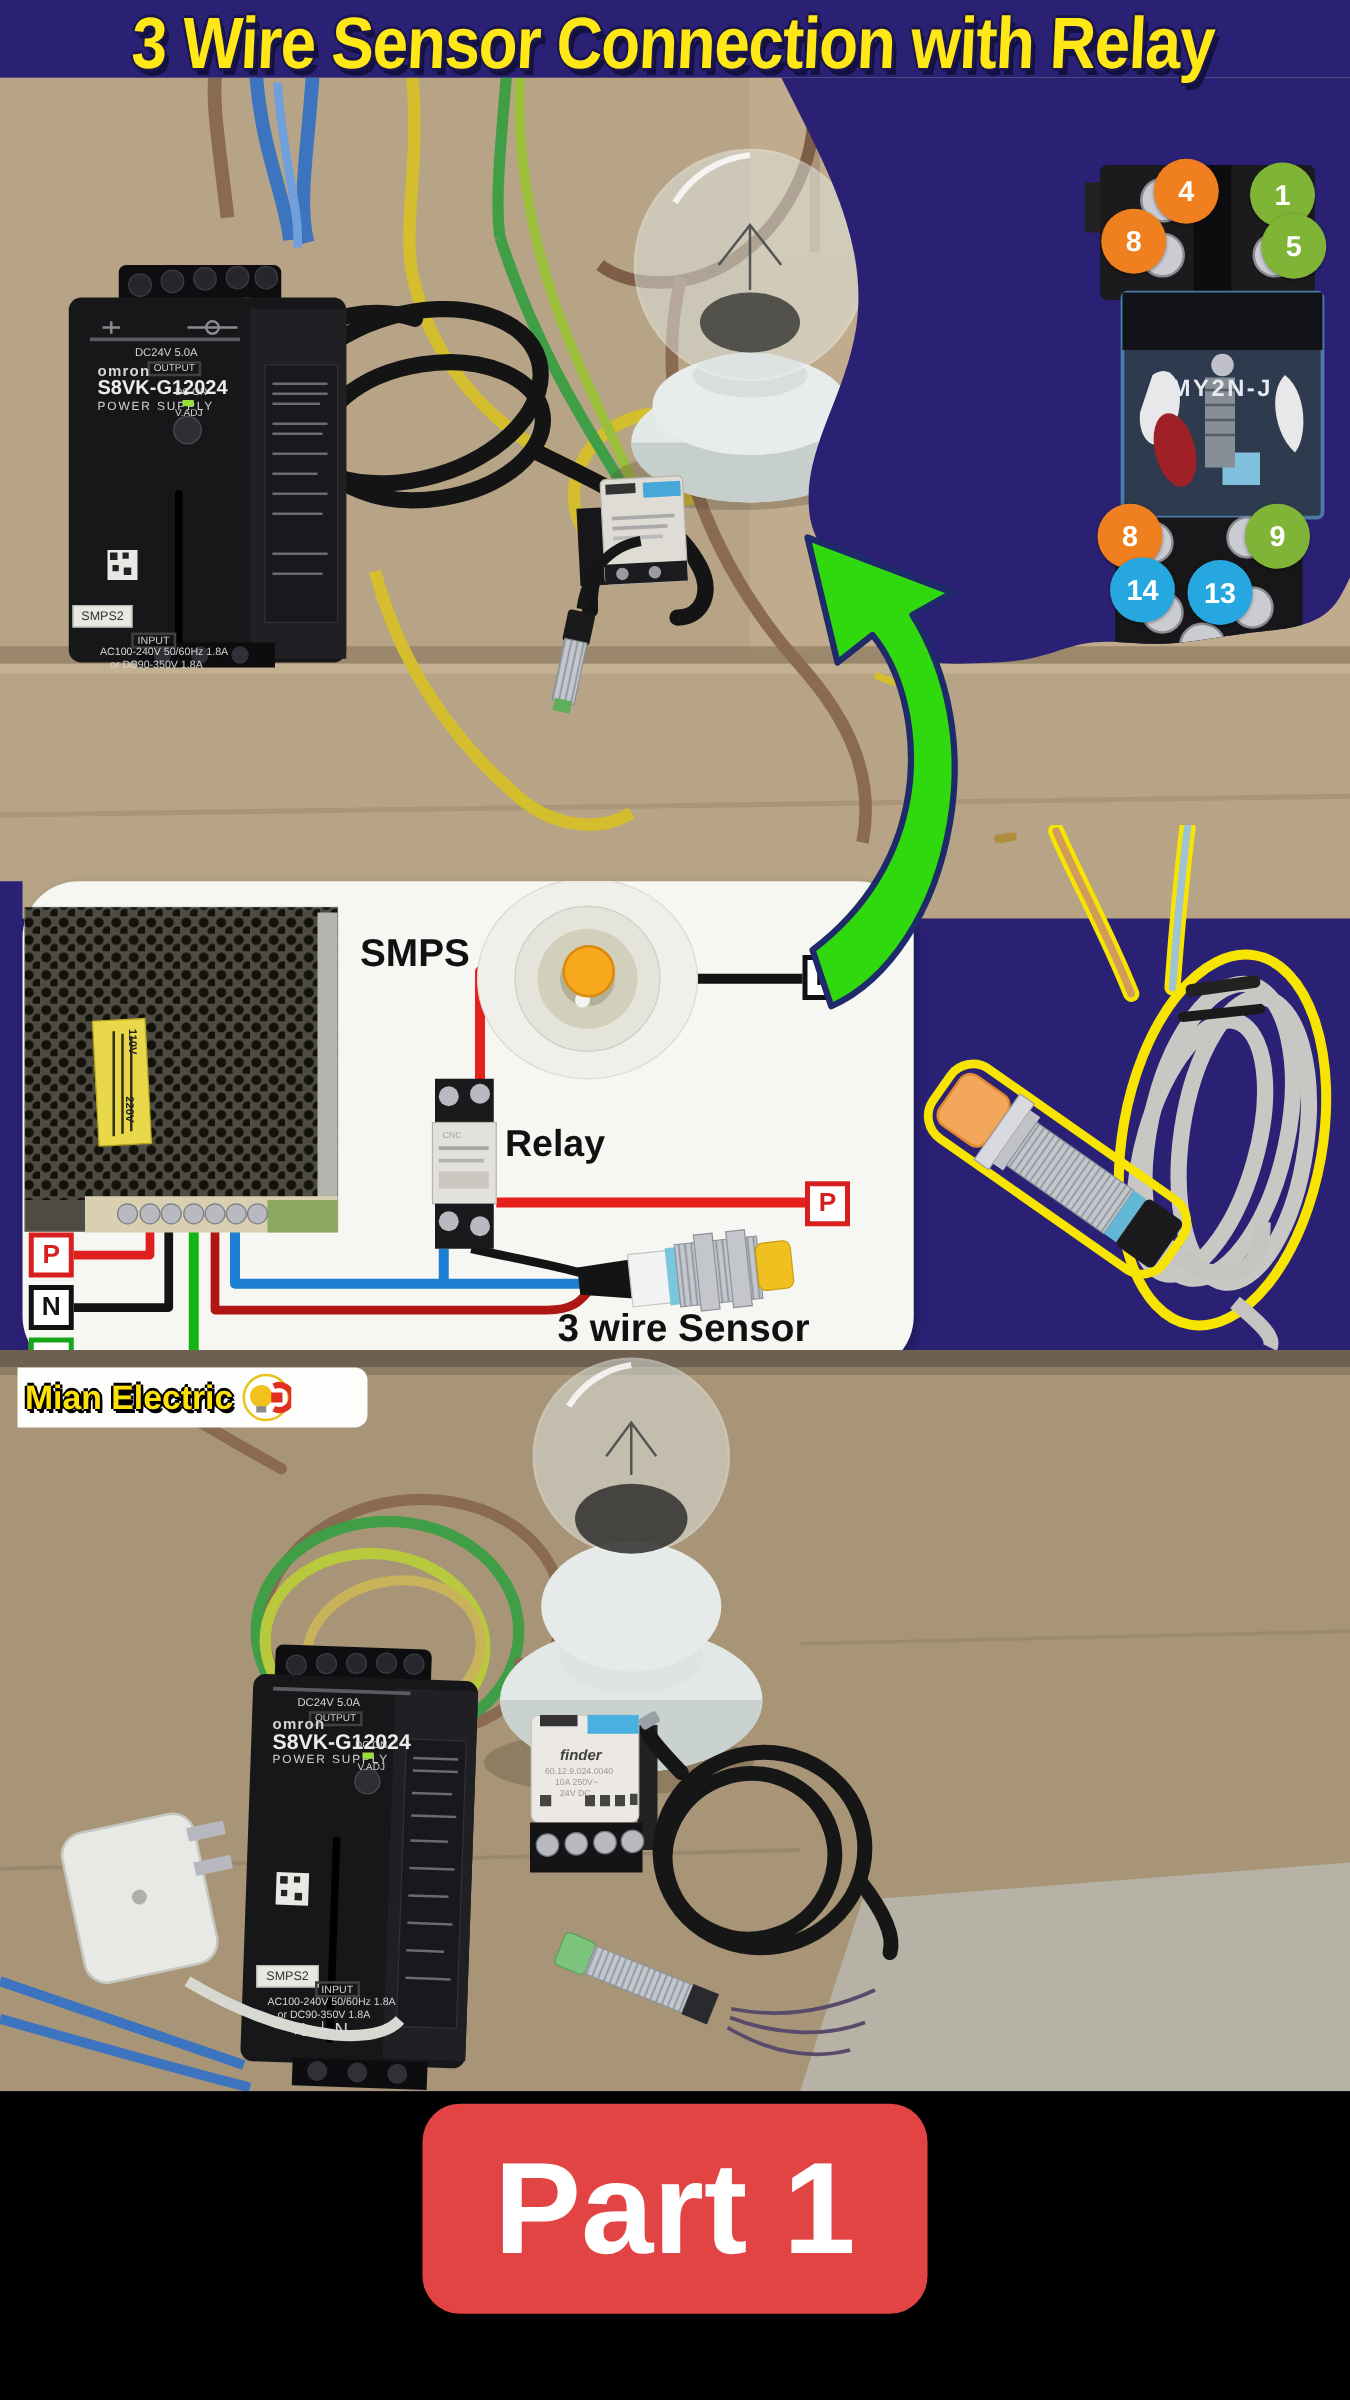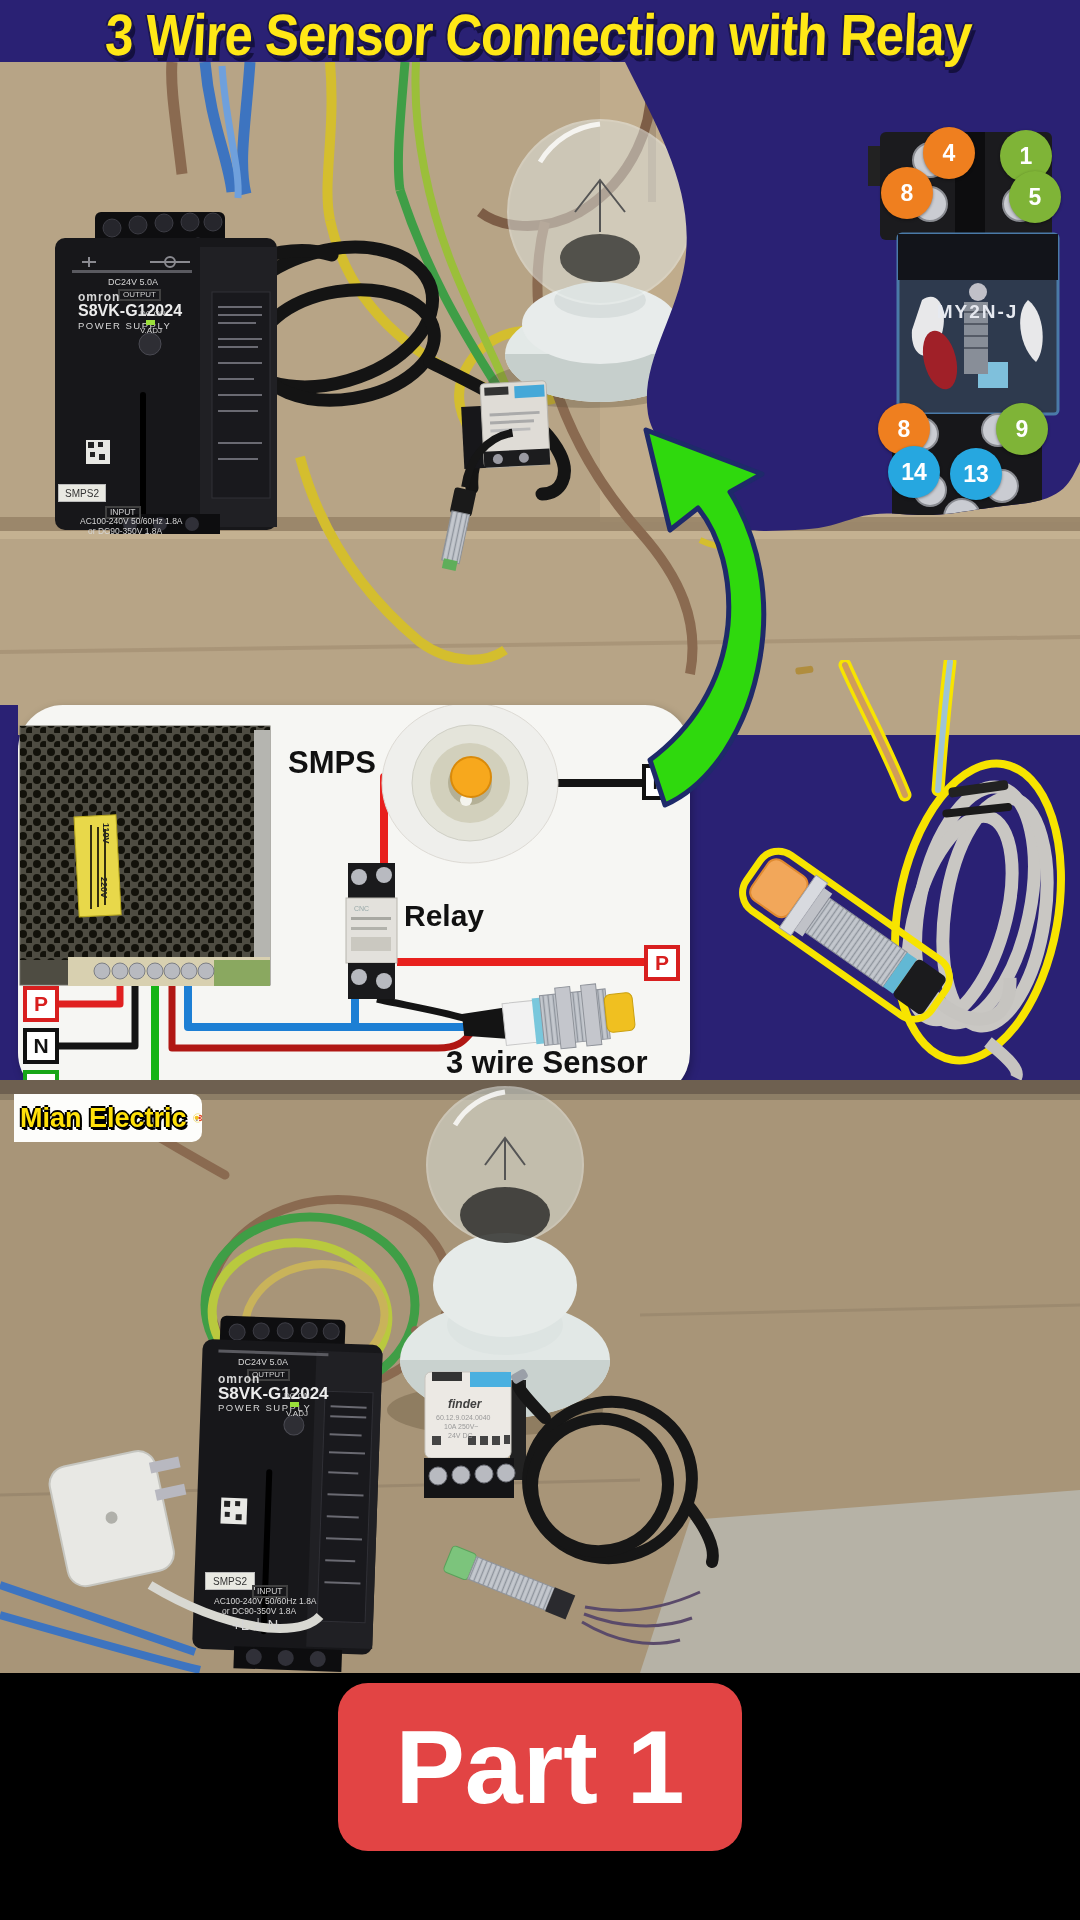--- a/index.html
+++ b/index.html
@@ -12,21 +12,21 @@
                 display:flex;align-items:flex-start;justify-content:center;overflow:visible;}
   .title-text{font-size:52px;font-weight:900;color:#ffe816;letter-spacing:-1px;
               transform:scaleX(.98) scaleY(1.12) skewX(-3deg);transform-origin:center top;margin-top:6px;
               text-shadow:2px 0 #1c164e,-2px 0 #1c164e,0 2px #1c164e,0 -2px #1c164e,4px 5px 0 #141040;}
   
   .top-photo{left:0;top:62px;width:1080px;height:673px;z-index:1;background:#b7a486;}
   .navy-mid{left:0;top:735px;width:1080px;height:345px;background:#2a2174;z-index:2;}
   .navy-left-strip{left:0;top:705px;width:18px;height:393px;background:#2a2174;z-index:3;}
   .right-scene{left:680px;top:660px;width:400px;height:420px;z-index:3;}
   .diagram-panel{left:18px;top:705px;width:672px;height:393px;background:#f6f6f3;border-radius:45px;
-                 z-index:4;box-shadow:2px 3px 8px rgba(0,0,0,.25);}
+                 z-index:4;box-shadow:2px 3px 8px rgba(0,0,0,.25);padding-left:41px;}
   .blob-layer{left:600px;top:62px;width:480px;height:510px;z-index:5;}
   .arrow-layer{left:610px;top:400px;width:200px;height:430px;z-index:6;}
   .bottom-photo{left:0;top:1080px;width:1080px;height:593px;z-index:5;background:#a89578;}
   .bottom-strip{left:0;top:1673px;width:1080px;height:319px;background:#000;z-index:7;
                 display:flex;justify-content:center;}
   .part-button{margin-top:10px;width:404px;height:168px;background:#e24444;border-radius:30px;
                display:flex;align-items:center;justify-content:center;}
   .part-text{color:#fff;font-weight:700;font-size:104px;}
   
   .pin{width:52px;height:52px;border-radius:50%;display:flex;align-items:center;justify-content:center;
@@ -38,21 +38,21 @@
   .tbox{width:28px;height:28px;border:4px solid #111;background:#fff;display:flex;align-items:center;
         justify-content:center;font-weight:700;font-size:21px;color:#111;}
   .tbox.red{border-color:#d81f1f;color:#d81f1f;}
   .tbox.green{border-color:#17a617;color:#cf9a12;}
   
   .psu-t{color:#d6d6d6;} 
   .psu-box{border:2px solid #404040;padding:0 3px;color:#cfcfcf;}
   .sticker{background:#e9e9e2;color:#333;display:flex;align-items:center;justify-content:center;
            font-weight:400;border:1px solid #bbb;}
   
-  .logo{left:14px;top:1094px;width:188px;height:48px;z-index:8;background:#fdfdfb;
+  .logo{left:14px;top:1094px;width:280px;height:48px;z-index:8;background:#fdfdfb;
         border-radius:0 10px 10px 0;display:flex;align-items:center;padding-left:6px;box-sizing:border-box;}
   .logo-text{font-size:27px;font-weight:900;color:#ffe10a;letter-spacing:0;
              text-shadow:2px 0 #000,-2px 0 #000,0 2px #000,0 -2px #000,2px 3px 0 #000;}
   .rot90{transform:rotate(90deg);transform-origin:left top;}
 </style>
 </head>
 <body>
 
 <div class="canvas">
 

